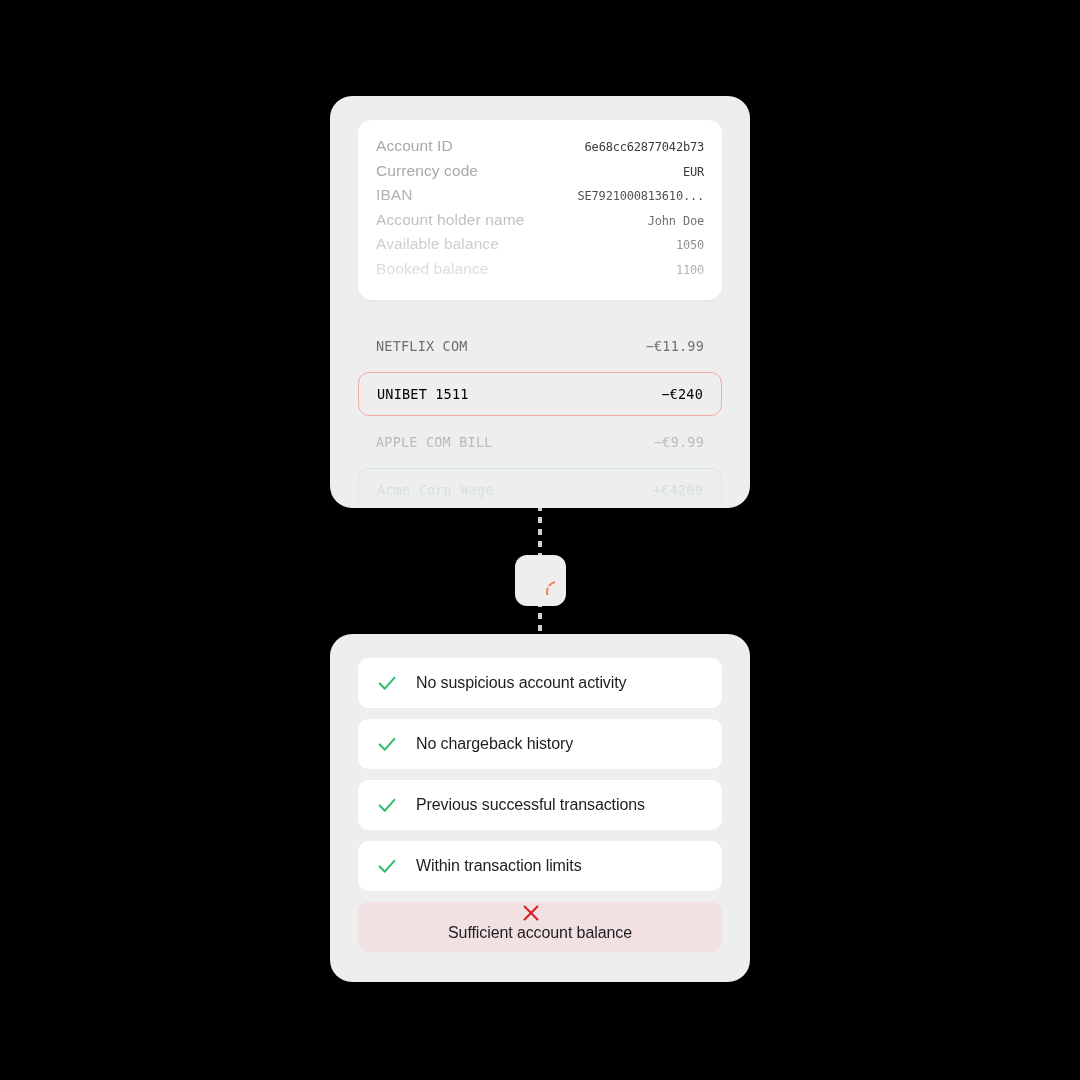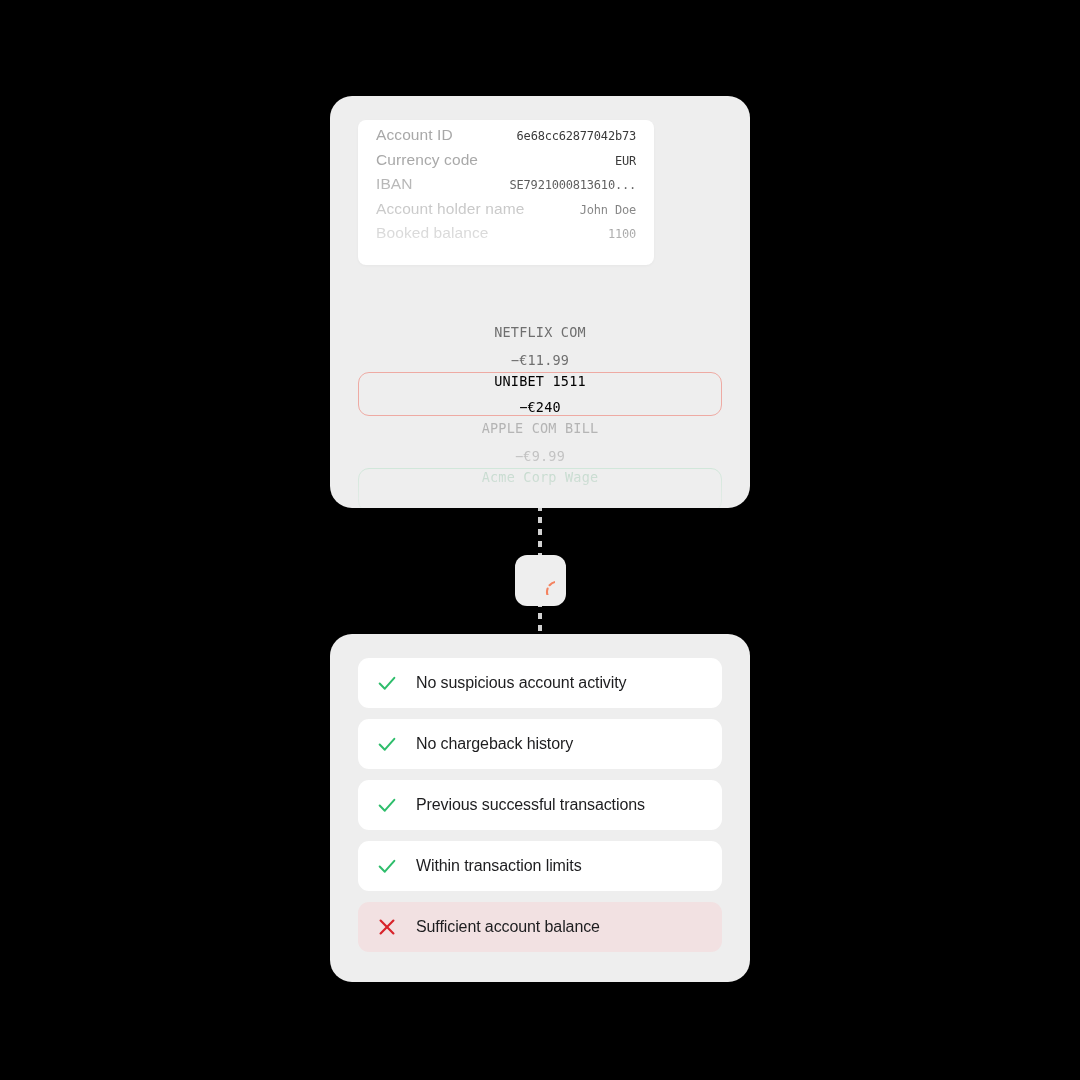--- a/index.html
+++ b/index.html
@@ -43,24 +43,24 @@
     top: 96px;
     width: 420px;
     height: 412px;
     overflow: hidden;
   }
 
   .account-card {
     position: absolute;
     left: 28px;
     top: 24px;
-    width: 296px;
+    width: 364px;
     background: #ffffff;
-    border-radius: 8px;
-    padding: 6px 18px 16px 18px;
+    border-radius: 14px;
+    padding: 17px 18px 16px 18px;
     box-shadow: 0 1px 3px rgba(0,0,0,0.035);
   }
 
   .kv-list {
     -webkit-mask-image: linear-gradient(to bottom, #000 0%, #000 28%, rgba(0,0,0,0.30) 100%);
     mask-image: linear-gradient(to bottom, #000 0%, #000 28%, rgba(0,0,0,0.30) 100%);
   }
 
   .kv-row {
     display: flex;
@@ -98,21 +98,20 @@
     display: flex;
     align-items: center;
     justify-content: space-between;
     height: 44px;
     padding: 0 18px;
     border-radius: 11px;
     font-family: "DejaVu Sans Mono", monospace;
     font-size: 13.5px;
     letter-spacing: 0.2px;
     margin-bottom: 4px;
-    flex-direction: column;
   }
 
   .tx-row.plain   { color: #6f6f6f; }
   .tx-row.muted   { color: #b4b4b4; }
 
   .tx-row.flag {
     border: 1.6px solid #eeaaa3;
     color: #000000;
     background: transparent;
   }
@@ -155,21 +154,21 @@
   .check-row {
     display: flex;
     align-items: center;
     height: 50px;
     border-radius: 11px;
     padding: 0 18px;
     margin-bottom: 11px;
     background: #ffffff;
   }
 
-  .check-row:last-child { margin-bottom: 0; }
+  .check-row:last-child { margin-bottom: 0; flex-direction: column; }
 
   .check-row.failed { background: #f2e1e2; }
 
   .check-icon {
     width: 22px;
     height: 22px;
     flex: 0 0 22px;
     margin-right: 18px;
     display: flex;
     align-items: center;
@@ -204,20 +203,24 @@
           </div>
           <div class="kv-row">
             <span class="kv-key">IBAN</span>
             <span class="kv-val">SE7921000813610...</span>
           </div>
           <div class="kv-row">
             <span class="kv-key">Account holder name</span>
             <span class="kv-val">John Doe</span>
           </div>
           <div class="kv-row">
+            <span class="kv-key">Available balance</span>
+            <span class="kv-val">1050</span>
+          </div>
+          <div class="kv-row">
             <span class="kv-key">Booked balance</span>
             <span class="kv-val">1100</span>
           </div>
         </div>
     </div>
 
     <div class="tx-wrap" id="tx-list">
         <div class="tx-row plain">
           <span>NETFLIX COM</span>
           <span>−€11.99</span>

